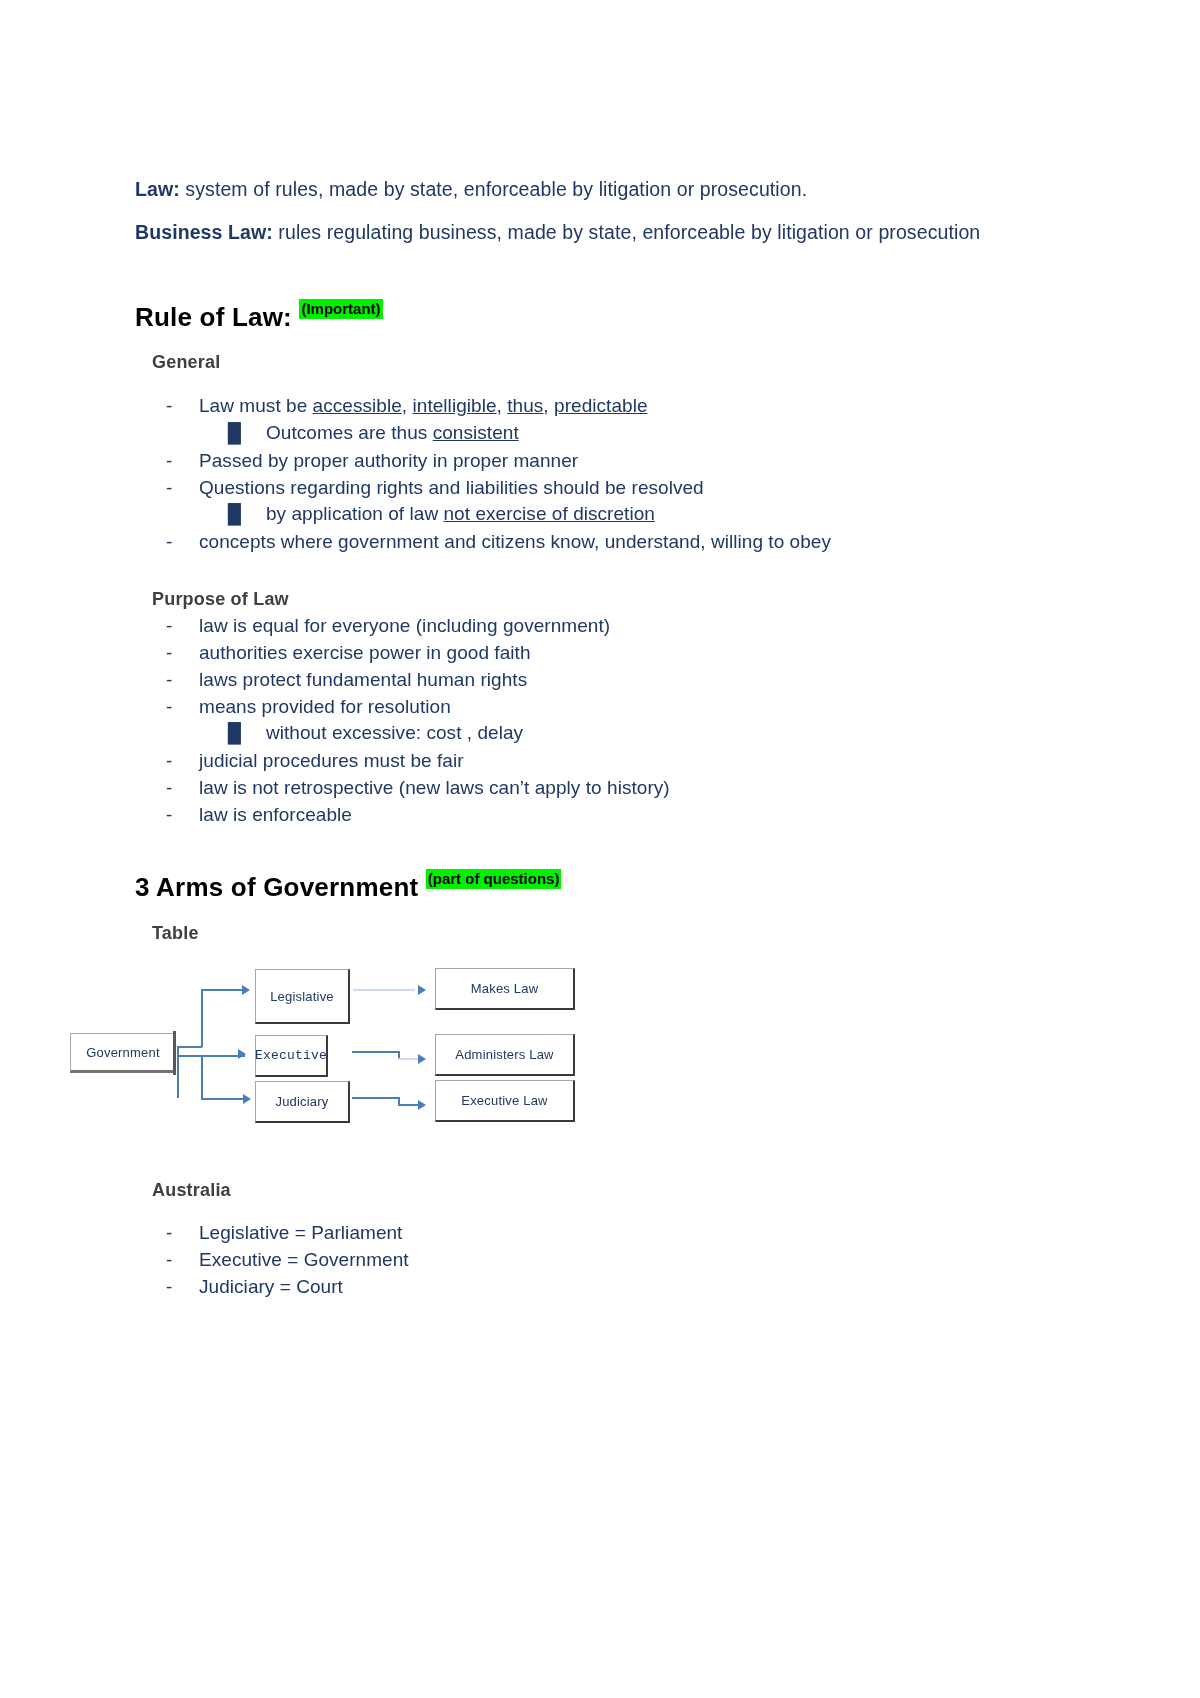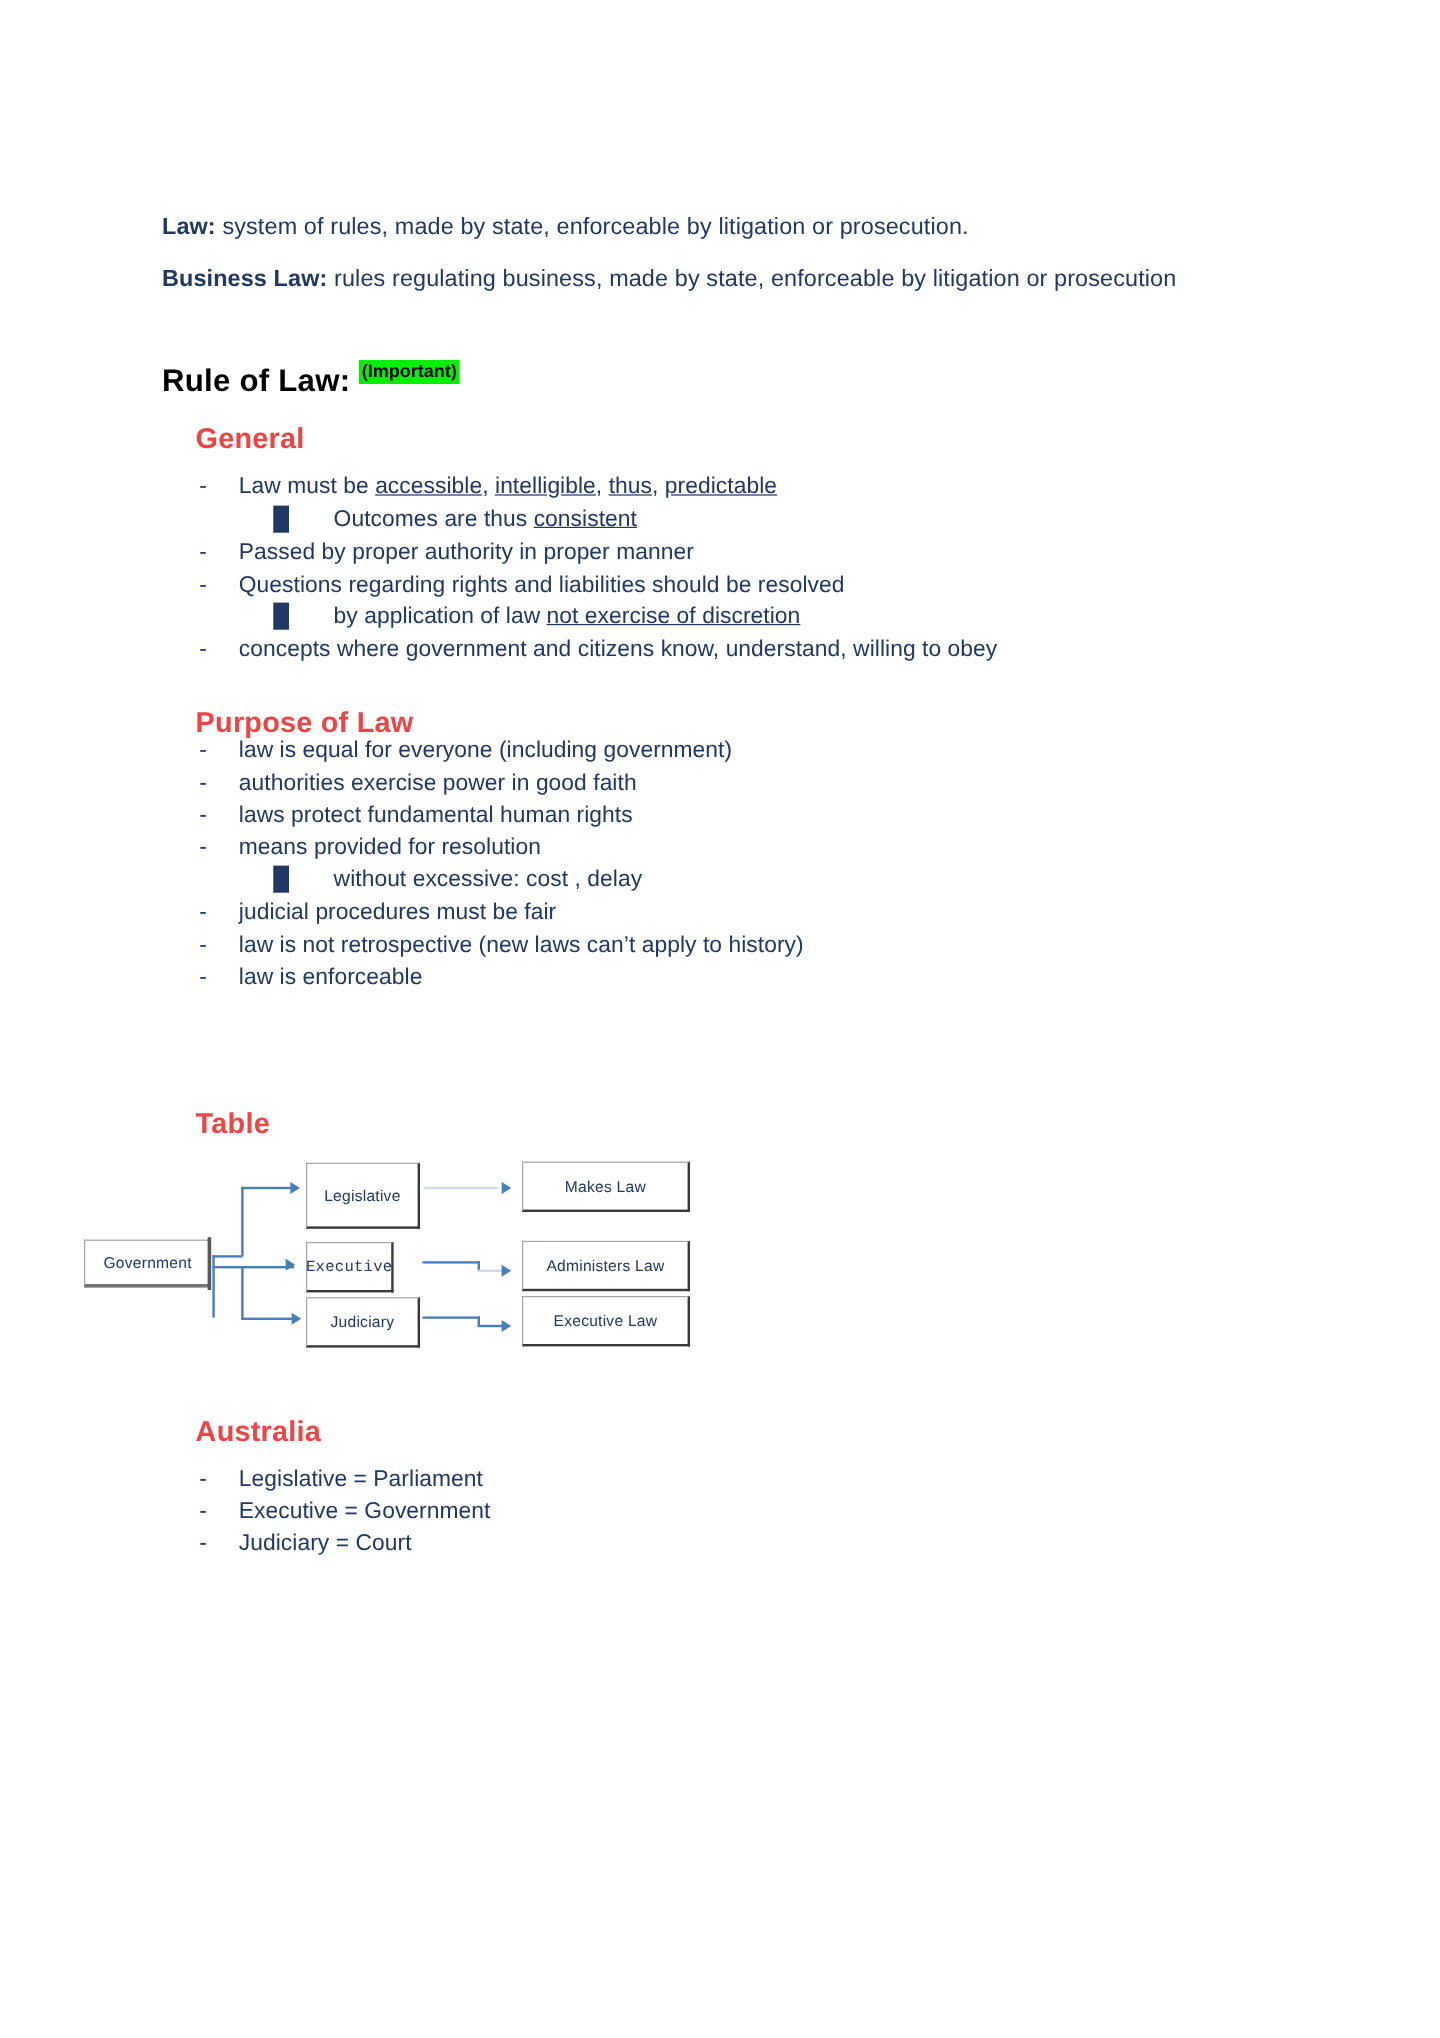--- a/index.html
+++ b/index.html
@@ -55,24 +55,24 @@
     vertical-align: super;
     padding: 1px 2px 2px 2px;
     letter-spacing: 0;
     position: relative;
     top: -2px;
   }
 
   
   .h2 {
     position: absolute;
-    left: 163px;
-    font-size: 24px;
-    font-weight: bold;
-    color: #ef4444;
+    left: 152px;
+    font-size: 18px;
+    font-weight: bold;
+    color: #404040;
     white-space: nowrap;
     letter-spacing: 0.2px;
   }
 
   
   .bullet {
     position: absolute;
     font-size: 19px;
     color: #1f3864;
     white-space: nowrap;
@@ -86,21 +86,21 @@
   .bullet .txt {
     position: absolute;
     left: 33px;
   }
   .bullet.lvl1 { left: 166px; }
   .bullet.lvl2 { left: 228px; }
   .bullet.lvl2 .dash {
     font-family: "DejaVu Sans", sans-serif;
     font-weight: bold;
   }
-  .bullet.lvl2 .txt { left: 38px; margin-left: 12px; }
+  .bullet.lvl2 .txt { left: 38px; }
   .u { text-decoration: underline; }
 
   
   .diagram {
     position: absolute;
     left: 60px;
     top: 965px;
     width: 560px;
     height: 160px;
   }
@@ -216,20 +216,24 @@
   </div>
   <div class="bullet lvl1" style="top:777px;">
     <span class="dash">-</span>
     <span class="txt">law is not retrospective (new laws can’t apply to history)</span>
   </div>
   <div class="bullet lvl1" style="top:804px;">
     <span class="dash">-</span>
     <span class="txt">law is enforceable</span>
   </div>
 
+  <div class="h1" style="top:872px;">
+    <span>3 Arms of Government</span>
+    <span class="hl">(part of questions)</span>
+  </div>
 
   <div class="h2" style="top:923px;">Table</div>
 
   <div class="diagram">
 
     <div class="dbox" style="left:10px; top:68px; width:105px; height:40px; border:1px solid #a6a6a6; border-right:none; border-bottom:3px solid #737373;">Government</div>
     <div class="gov-bar" style="left:113px; top:66px; width:2.5px; height:44px;"></div>
 
     <div class="ln v" style="left:117px; top:81px; height:52px;"></div>
 

